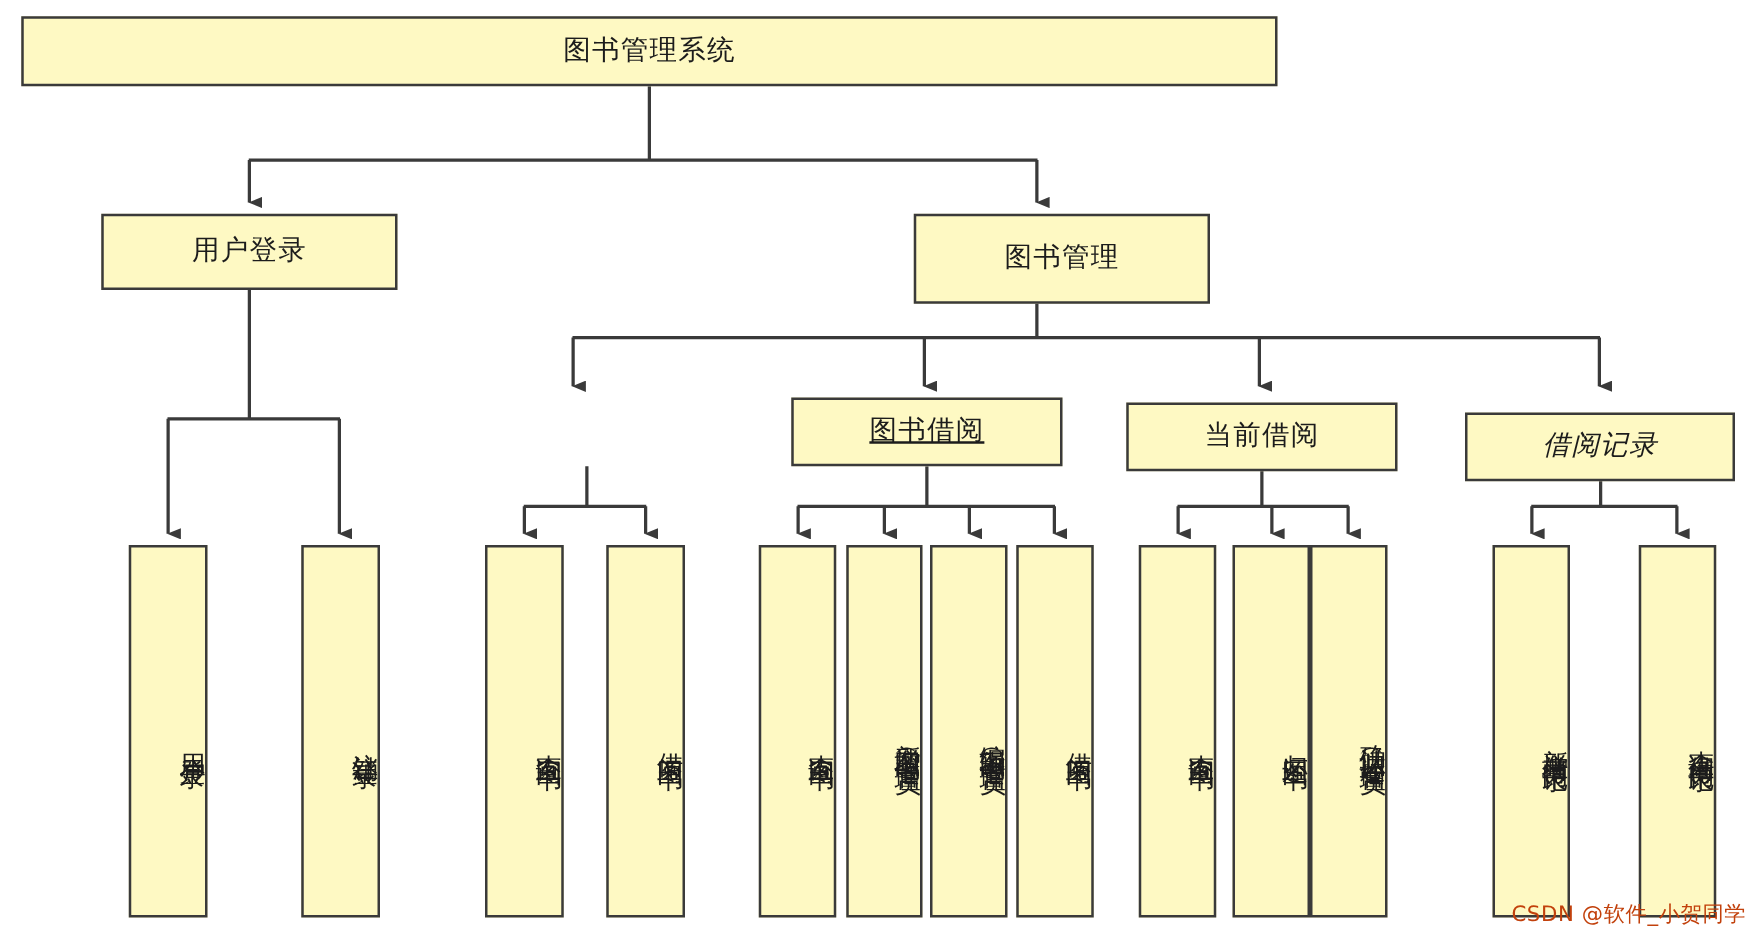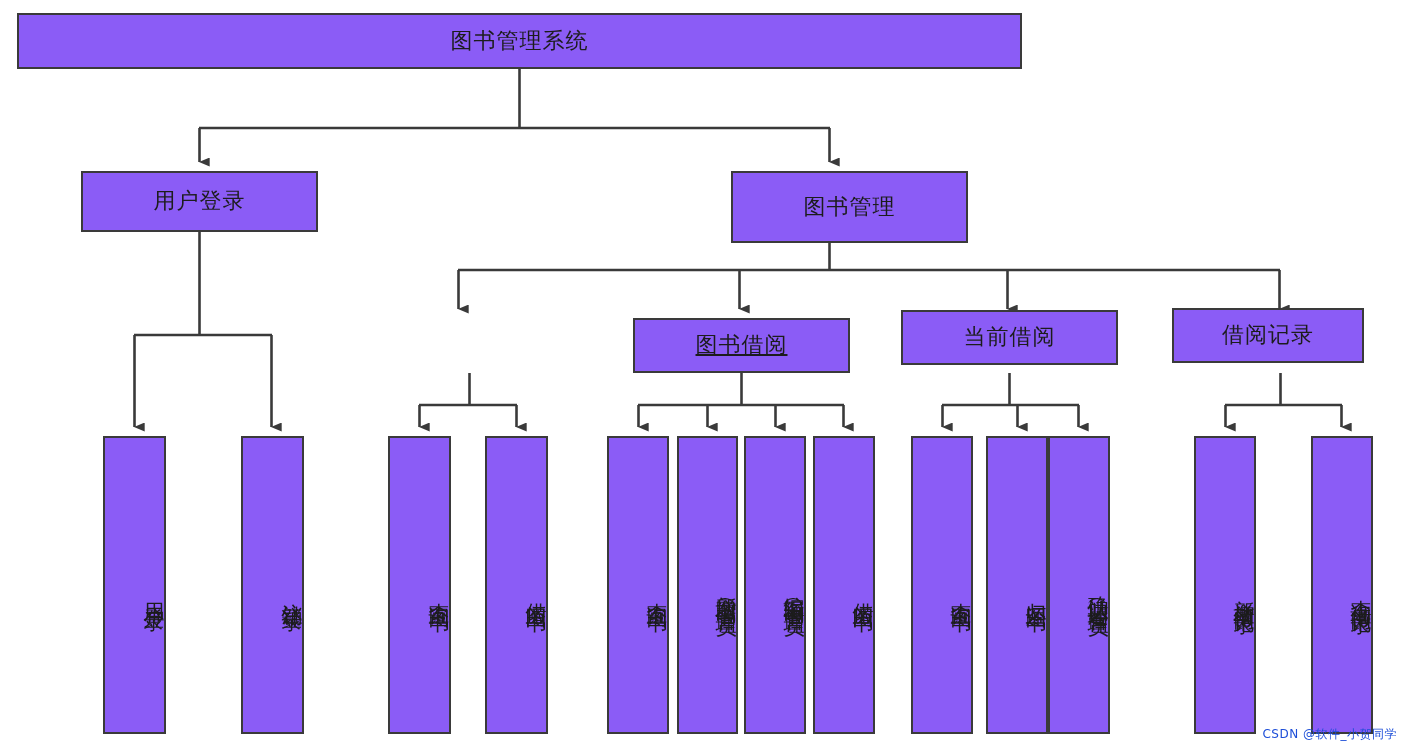--- a/index.html
+++ b/index.html
@@ -23,21 +23,21 @@
     position: absolute;
     top: 0;
     left: 0;
     width: 1405px;
     height: 747px;
   }
   .node-box {
     position: absolute;
     box-sizing: border-box;
     border: 2.5px solid #3a3a3a;
-    background: #8b5cf6;
+    background: #fef9c3;
     display: flex;
     align-items: center;
     justify-content: center;
     color: #1c1c1c;
   }
   .node-h {
     font-size: 22px;
     letter-spacing: 1px;
     line-height: 1.1;
     white-space: nowrap;
@@ -50,22 +50,22 @@
     line-height: 1.0;
     align-items: flex-start;
     justify-content: center;
     padding-top: 14px;
     white-space: nowrap;
   }
   .watermark {
     position: absolute;
     right: 8px;
     bottom: 4px;
-    font-size: 12px;
-    color: #1d4ed8;
+    font-size: 17px;
+    color: #c2410c;
     letter-spacing: 0.5px;
     white-space: nowrap;
     user-select: none;
   }
 </style>
 </head>
 <body>
 
 <div id="diagram-root">
 
@@ -122,22 +122,22 @@
       <path d="M1341.5,405 L1341.5,427" marker-end="url(#arrowhead)"></path>
     </g>
   </svg>
 
   <div class="node-box node-h" id="node-root" style="left: 17px; top: 13px; width: 1005px; height: 56px;">图书管理系统</div>
 
   <div class="node-box node-h" id="node-l2-0" style="left: 81px; top: 171px; width: 237px; height: 61px;">用户登录</div>
   <div class="node-box node-h" id="node-l2-1" style="left: 731px; top: 171px; width: 237px; height: 72px;">图书管理</div>
 
   <div class="node-box node-h" id="node-l3-1" style="left: 633px; top: 318px; width: 217px; height: 55px; text-decoration: underline;">图书借阅</div>
-  <div class="node-box node-h" id="node-l3-2" style="left: 901px; top: 310px; width: 217px; height: 55px;">当前借阅</div>
-  <div class="node-box node-h" id="node-l3-3" style="left: 1172px; top: 308px; width: 192px; height: 55px;">借阅记录</div>
+  <div class="node-box node-h" id="node-l3-2" style="left: 901px; top: 322px; width: 217px; height: 55px;">当前借阅</div>
+  <div class="node-box node-h" id="node-l3-3" style="left: 1172px; top: 330px; width: 216px; height: 55px; font-style: italic;">借阅记录</div>
 
   <div class="node-box node-v" style="left: 103px; top: 436px; width: 63px; height: 298px;">用户登录</div>
   <div class="node-box node-v" style="left: 241px; top: 436px; width: 63px; height: 298px;">注销登录</div>
   <div class="node-box node-v" style="left: 388px; top: 436px; width: 63px; height: 298px;">查询图书</div>
   <div class="node-box node-v" style="left: 485px; top: 436px; width: 63px; height: 298px;">借阅图书</div>
   <div class="node-box node-v" style="left: 607px; top: 436px; width: 62px; height: 298px;">查询图书</div>
   <div class="node-box node-v" style="left: 677px; top: 436px; width: 61px; height: 298px;">新增图书（管理员）</div>
   <div class="node-box node-v" style="left: 744px; top: 436px; width: 62px; height: 298px;">编辑图书（管理员）</div>
   <div class="node-box node-v" style="left: 813px; top: 436px; width: 62px; height: 298px;">借阅图书</div>
   <div class="node-box node-v" style="left: 911px; top: 436px; width: 62px; height: 298px;">查询图书</div>

